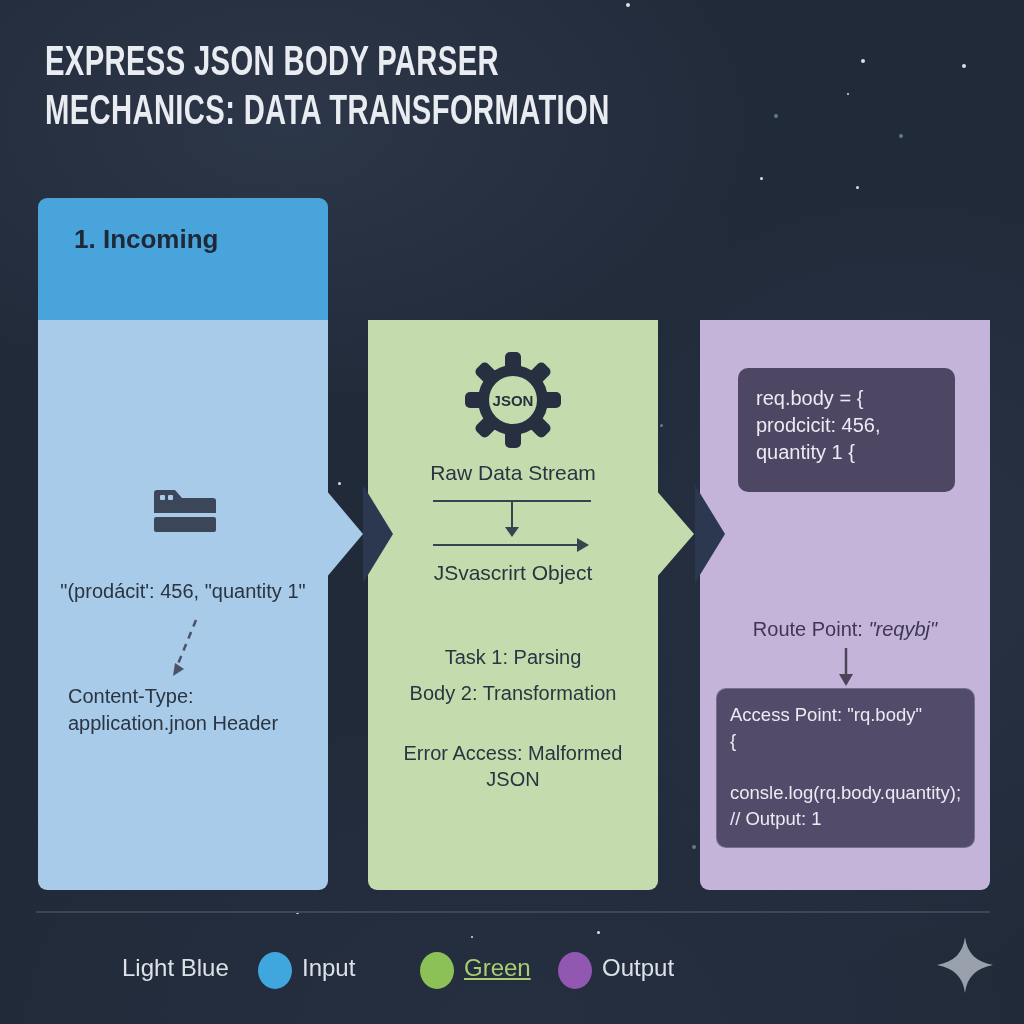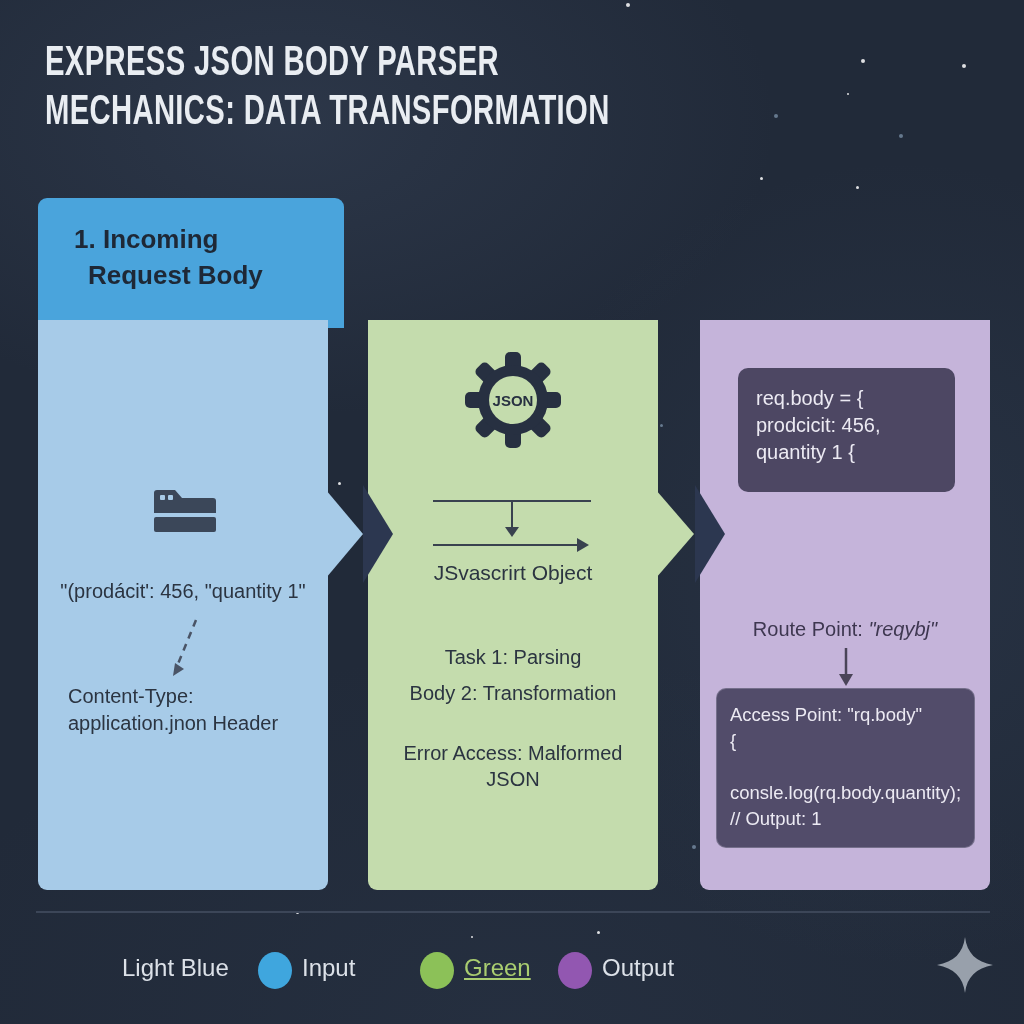--- a/index.html
+++ b/index.html
@@ -13,21 +13,21 @@
       #212a39;
   }
   .star{position:absolute;border-radius:50%;background:rgba(255,255,255,.85);}
   .star.dim{background:rgba(185,215,245,.45);}
 
   .title{position:absolute;left:45px;top:36px;color:#e9edf2;font-weight:700;
     font-size:43px;line-height:49px;letter-spacing:.5px;transform:scaleX(.68);
     transform-origin:left top;white-space:nowrap;}
 
   .col{position:absolute;top:198px;width:290px;height:692px;border-radius:9px;}
-  .col-header{position:absolute;left:0;top:0;width:100%;height:130px;border-radius:9px 9px 0 0;padding-left:16px;}
+  .col-header{position:absolute;left:0;top:0;width:100%;height:130px;border-radius:9px 9px 0 0;}
   .col-body{position:absolute;left:0;top:122px;width:100%;height:570px;border-radius:0 0 9px 9px;}
   .col1{left:38px;} .col2{left:368px;} .col3{left:700px;}
   .col1 .col-header{background:#4aa4dc;} .col1 .col-body{background:#a7cbe8;}
   .col2 .col-header{background:#8abd5a;} .col2 .col-body{background:#c4dcad;}
   .col3 .col-header{background:#8e57ae;} .col3 .col-body{background:#c5b4da;}
 
   .hline{position:absolute;font-weight:700;font-size:26px;color:#1e2836;white-space:nowrap;}
   .col1 .h1{left:36px;top:26px;} .col1 .h2{left:50px;top:62px;}
   .col2 .h1{left:26px;top:24px;} .col2 .h2{left:26px;top:61px;color:#f4f6f2;font-size:24px;}
   .col3 .h1{left:0;top:24px;width:100%;text-align:center;color:#f5f2f8;}
@@ -96,21 +96,20 @@
   <div class="star" style="left:296px;top:911px;width:3px;height:3px;"></div>
 
   <div class="title">
     <div>EXPRESS JSON BODY PARSER</div>
     <div>MECHANICS: DATA TRANSFORMATION</div>
   </div>
 
   <div class="col col1">
     <div class="col-header">
       <div class="hline h1">1. Incoming</div>
-      <div class="hline h2">Request Body</div>
     </div>
     <div class="col-body"></div>
 
     <svg style="left:112px;top:287px;" width="66" height="52" viewBox="0 0 66 52">
       <path d="M7,5 h18 l7,8 h31 q3,0 3,3 v12 H4 V8 q0,-3 3,-3 z" fill="#3b4759"></path>
       <rect x="10" y="10" width="5" height="5" rx="1" fill="#a7cbe8"></rect>
       <rect x="18" y="10" width="5" height="5" rx="1" fill="#a7cbe8"></rect>
       <rect x="4" y="32" width="62" height="15" rx="2" fill="#3b4759"></rect>
     </svg>
 
@@ -137,20 +136,21 @@
         <rect x="40" y="0" width="16" height="20" rx="5" transform="rotate(180 48 48)"></rect>
         <rect x="40" y="0" width="16" height="20" rx="5" transform="rotate(225 48 48)"></rect>
         <rect x="40" y="0" width="16" height="20" rx="5" transform="rotate(270 48 48)"></rect>
         <rect x="40" y="0" width="16" height="20" rx="5" transform="rotate(315 48 48)"></rect>
         <circle cx="48" cy="48" r="35"></circle>
       </g>
       <circle cx="48" cy="48" r="24" fill="#c4dcad"></circle>
       <text x="48" y="54" text-anchor="middle" font-size="15" font-weight="bold" fill="#273041">JSON</text>
     </svg>
 
+    <div class="body-text center" style="top:263px;font-size:21px;">Raw Data Stream</div>
 
     <svg style="left:64px;top:300px;" width="162" height="56" viewBox="0 0 162 56">
       <g stroke="#39424f" stroke-width="2" fill="none">
         <line x1="1" y1="3" x2="159" y2="3"></line>
         <line x1="80" y1="3" x2="80" y2="30"></line>
         <line x1="1" y1="47" x2="146" y2="47"></line>
       </g>
       <polygon points="73,29 87,29 80,39" fill="#39424f"></polygon>
       <polygon points="145,40 145,54 157,47" fill="#39424f"></polygon>
     </svg>

